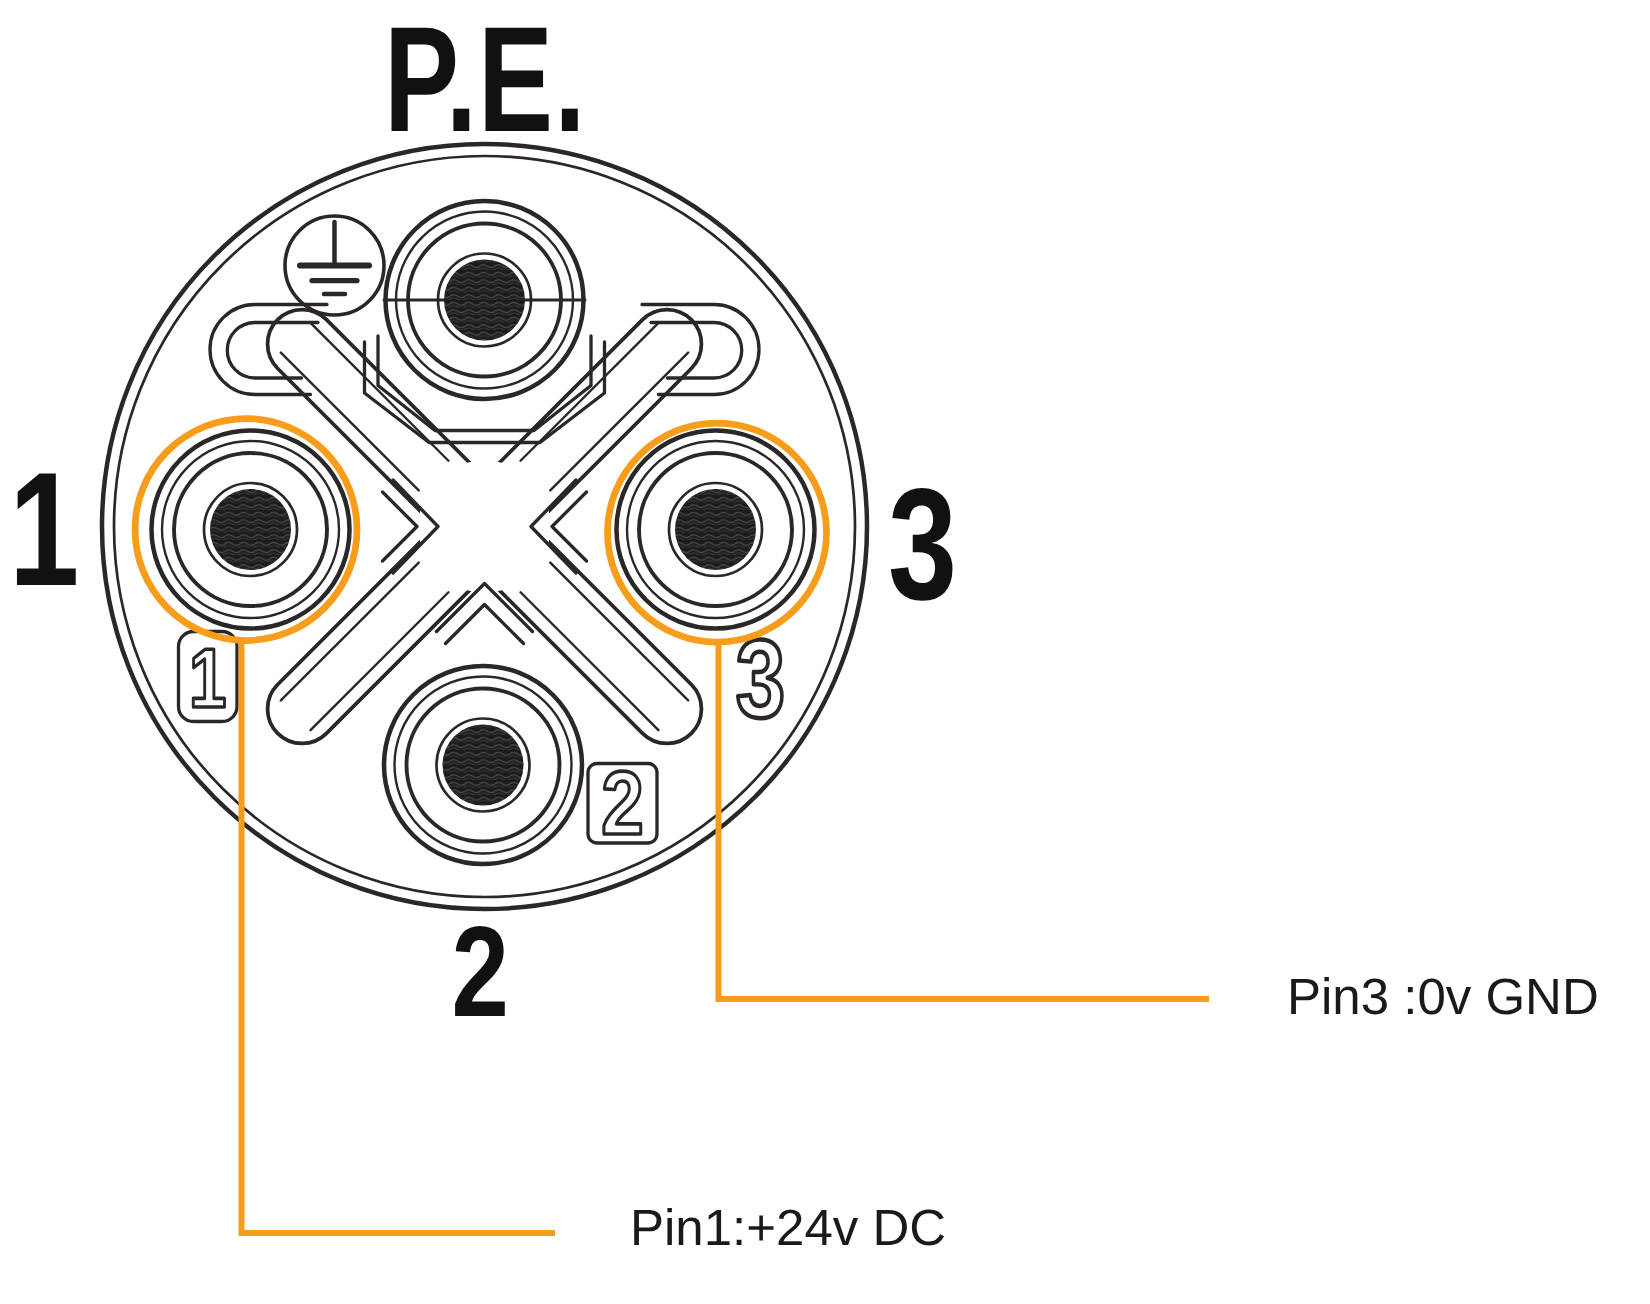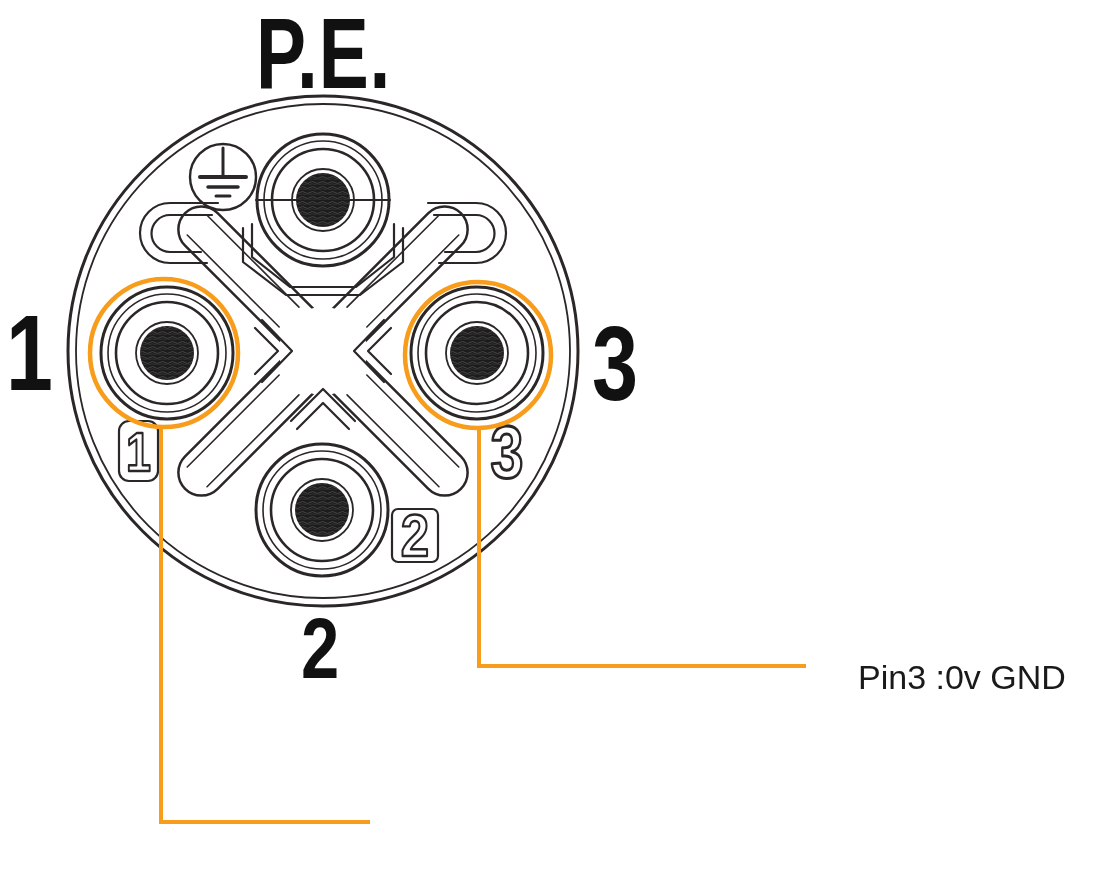--- a/index.html
+++ b/index.html
@@ -7,21 +7,21 @@
          font-family:"Liberation Sans","DejaVu Sans",sans-serif;}
   #connector-svg{position:absolute;left:0;top:0;}
   .big-label{position:absolute;color:#111111;font-weight:700;line-height:1;
              transform-origin:left top;white-space:nowrap;}
   .lbl-pe{left:256px;top:3px;font-size:100px;transform:scaleX(0.75);letter-spacing:1px;}
   .lbl-1{left:6px;top:299px;font-size:108px;transform:scaleX(0.78);}
   .lbl-3{left:592px;top:310px;font-size:106px;transform:scaleX(0.78);}
   .lbl-2{left:301px;top:605px;font-size:86px;transform:scaleX(0.8);}
   .ann-label{position:absolute;color:#1a1a1a;font-size:34px;line-height:1;white-space:nowrap;}
   .ann-pin1{left:420px;top:802px;}
-  .ann-pin3{left:858px;top:648px;margin-top:12px;}
+  .ann-pin3{left:858px;top:648px;}
 </style>
 </head>
 <body>
 
 <div id="stage">
 
   <svg id="connector-svg" width="1100" height="869" viewBox="0 0 1100 869">
     <defs>
       <pattern id="wig" patternUnits="userSpaceOnUse" width="10" height="5">
         <path d="M0 2.5 Q2.5 0.5 5 2.5 T10 2.5" fill="none" stroke="#6e6e6e" stroke-width="0.9"></path>
@@ -133,15 +133,16 @@
       <path d="M161 427 V822 H370" stroke-width="4"></path>
       <path d="M479 428 V666 H806" stroke-width="4"></path>
     </g>
   </svg>
 
   <div class="big-label lbl-pe">P.E.</div>
   <div class="big-label lbl-1">1</div>
   <div class="big-label lbl-3">3</div>
   <div class="big-label lbl-2">2</div>
 
+  <div class="ann-label ann-pin1">Pin1:+24v DC</div>
   <div class="ann-label ann-pin3">Pin3 :0v GND</div>
 
 </div>
 
 </body></html>

